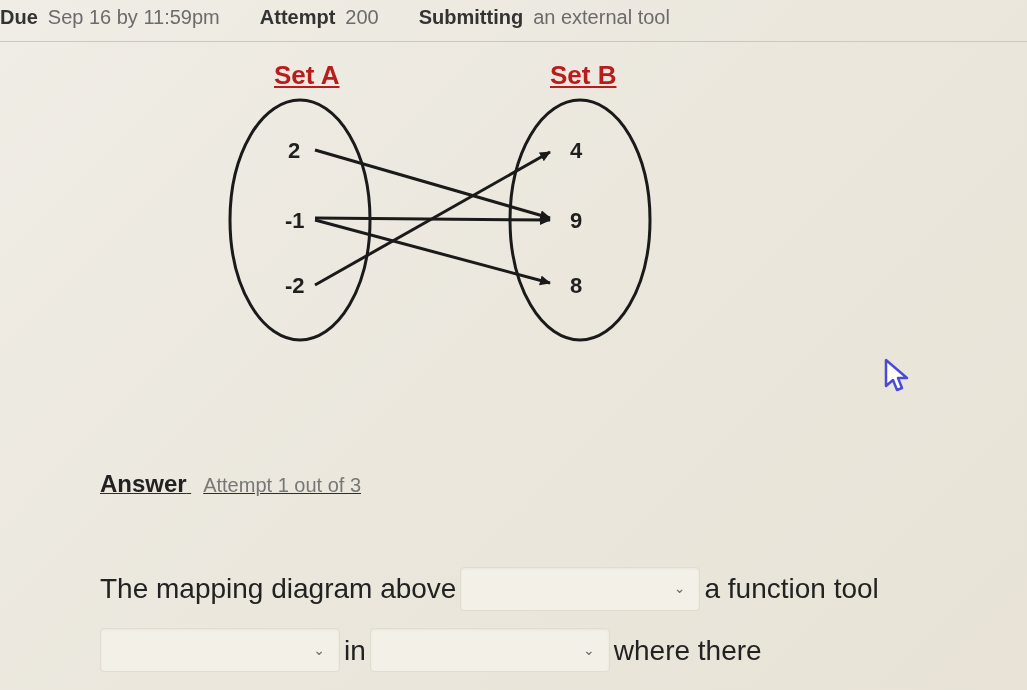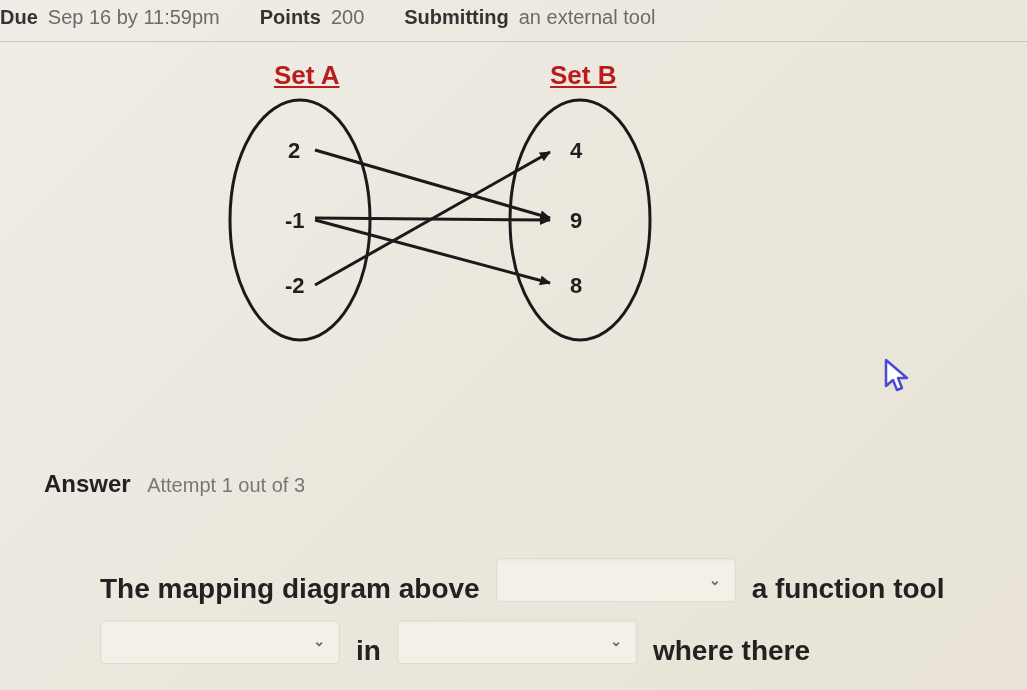--- a/index.html
+++ b/index.html
@@ -53,43 +53,44 @@
       font-size: 22px;
       font-weight: 600;
       color: #1f1f1f;
     }
     svg.ellipses {
       position: absolute;
       top: 30px;
       left: 0;
     }
     .answer-section {
-      margin: 90px 0 0 44px;
+      margin: 90px 0 0 100px;
+      text-decoration: underline;
     }
     .answer-label {
       font-size: 24px;
       font-weight: 700;
       color: #222;
     }
     .attempt-text {
       font-size: 20px;
       color: #777;
       margin-left: 12px;
     }
     .sentence-area {
       margin: 60px 0 0 100px;
       font-size: 28px;
       color: #222;
       line-height: 2.2;
     }
     .sentence-row {
       display: flex;
+      align-items: center;
       flex-wrap: wrap;
-      gap: 16px;
-      font-weight: bold;
+      gap: 4px;
     }
     .dropdown {
       display: inline-flex;
       align-items: center;
       justify-content: flex-end;
       min-width: 240px;
       height: 44px;
       background: #f3f0e8;
       border: 1px solid #e0dcd0;
       border-radius: 4px;
@@ -108,21 +109,21 @@
       left: 882px;
       pointer-events: none;
     }
   </style>
 </head>
 <body>
 
 <div class="header">
   <span class="header-label">Due</span>
   <span class="header-value">Sep 16 by 11:59pm</span>
-  <span class="header-label">Points</span>
+  <span class="header-label">Attempt</span>
   <span class="header-value">200</span>
   <span class="header-label">Submitting</span>
   <span class="header-value">an external tool</span>
 </div>
 
 <div class="diagram-area">
   <div class="set-label a">Set A</div>
   <div class="set-label b">Set B</div>
 
   <svg class="ellipses" width="500" height="290">

